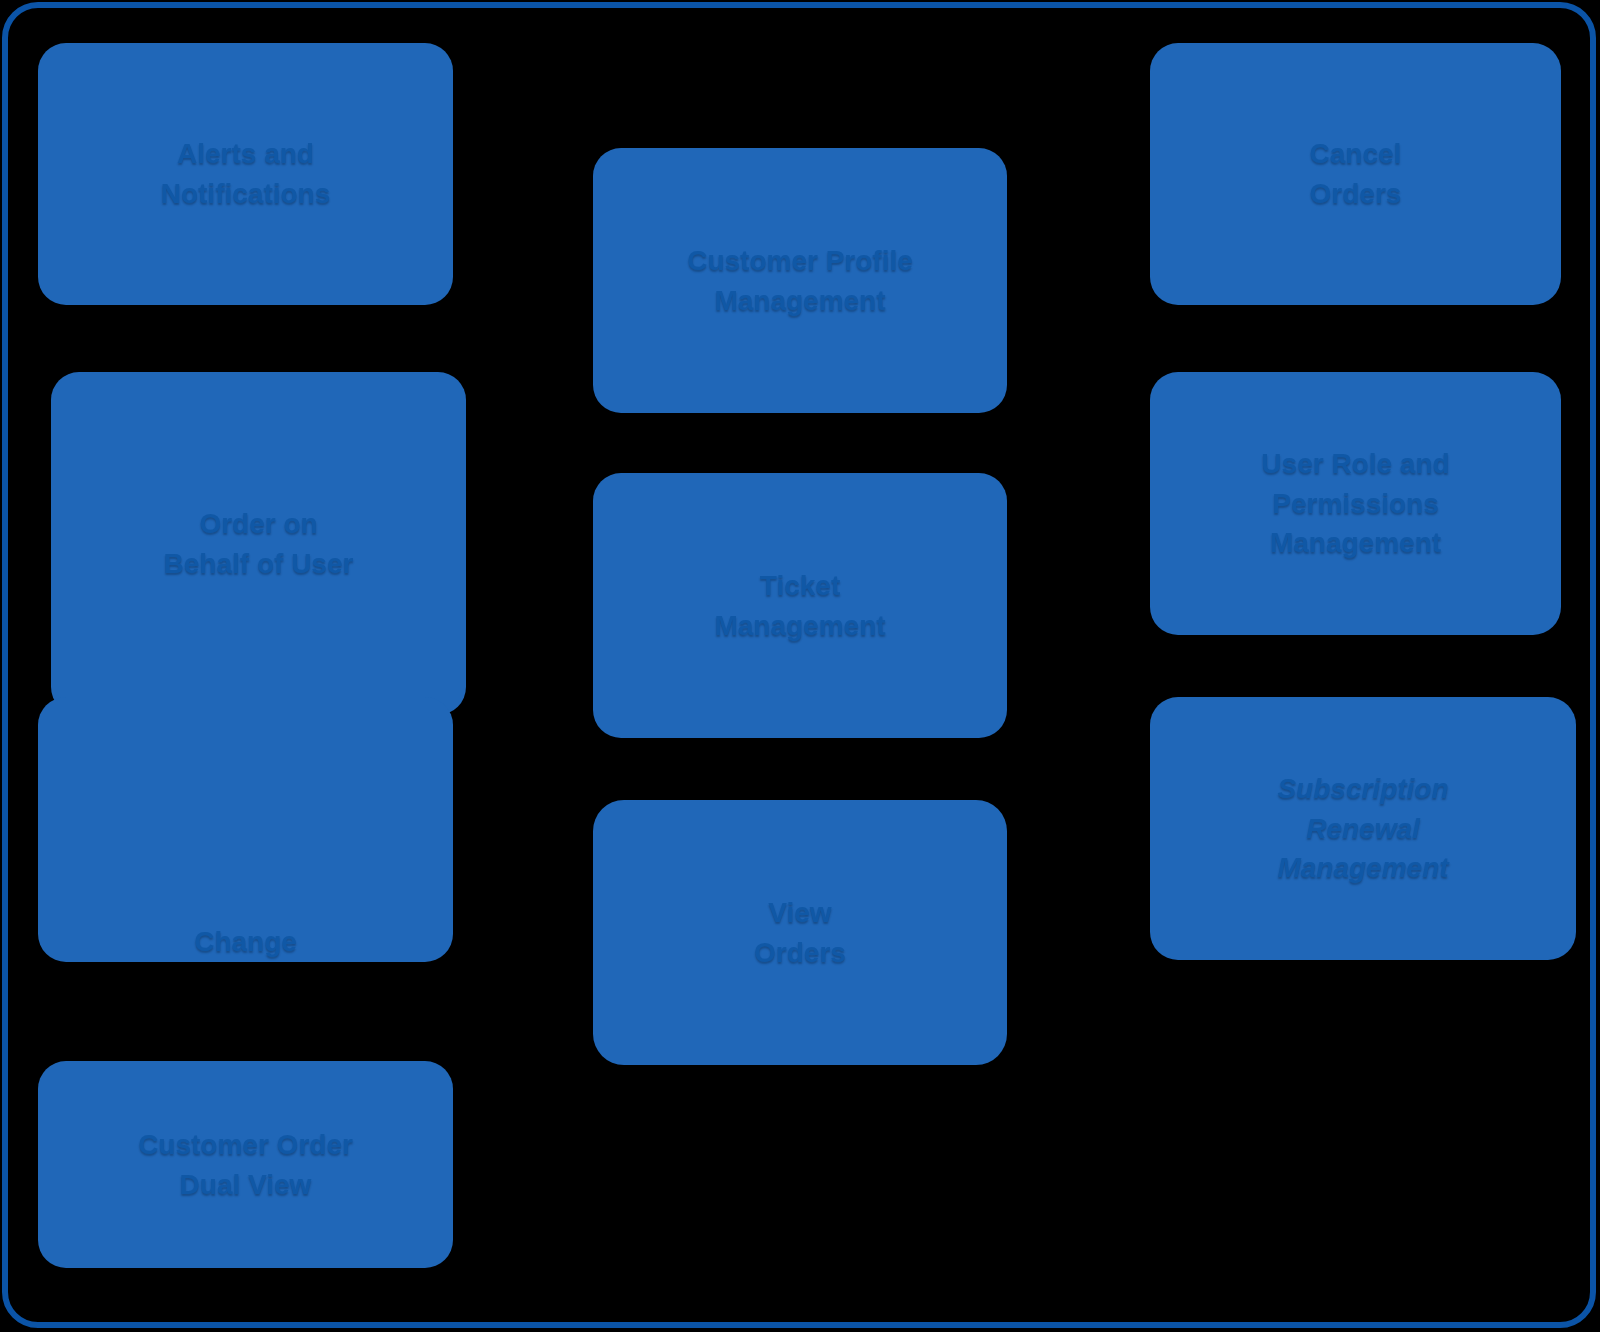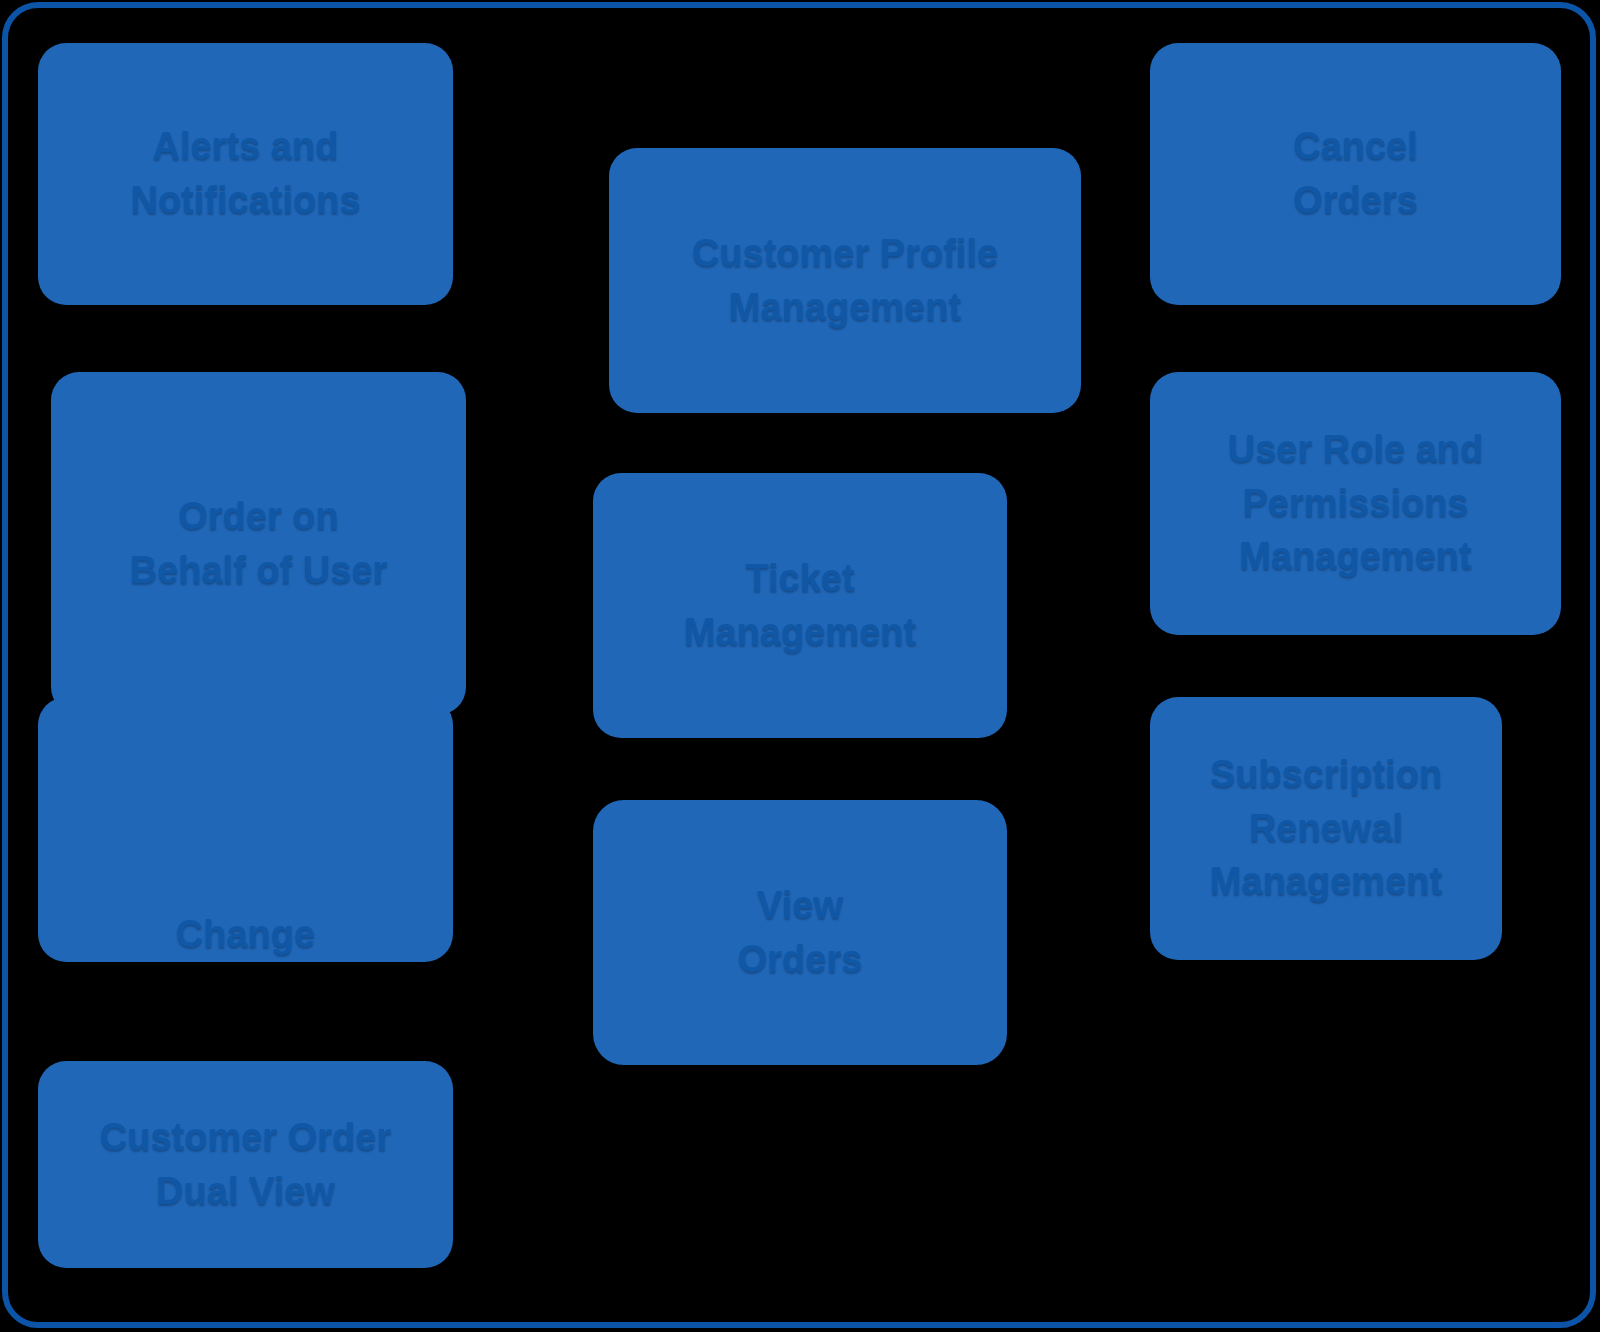--- a/index.html
+++ b/index.html
@@ -28,39 +28,39 @@
   .box {
     position: absolute;
     background: #2067B8;
     border-radius: 28px;
     display: flex;
     align-items: center;
     justify-content: center;
     text-align: center;
     color: #1058A6;
     font-weight: bold;
-    font-size: 38px;
+    font-size: 28px;
     line-height: 1.42;
     text-shadow: 0 2px 2px rgba(0, 15, 35, 0.30);
   }
   .box .lbl span { display: block; }
 
   
   .b-l1 { left: 38px;  top: 43px;   width: 415px; height: 262px; }
   .b-l2 { left: 51px;  top: 372px;  width: 415px; height: 343px; }
   .b-l3 { left: 38px;  top: 697px;  width: 415px; height: 265px; align-items: flex-end; }
   .b-l4 { left: 38px;  top: 1061px; width: 415px; height: 207px; }
   
-  .b-m1 { left: 593px; top: 148px;  width: 472px; height: 265px; margin-left: 16px; }
+  .b-m1 { left: 593px; top: 148px;  width: 414px; height: 265px; }
   .b-m2 { left: 593px; top: 473px;  width: 414px; height: 265px; }
   .b-m3 { left: 593px; top: 800px;  width: 414px; height: 265px; border-radius: 31px; }
   
   .b-r1 { left: 1150px; top: 43px;   width: 411px; height: 262px; }
   .b-r2 { left: 1150px; top: 372px;  width: 411px; height: 263px; }
-  .b-r3 { left: 1150px; top: 697px;  width: 352px; height: 263px; }
+  .b-r3 { left: 1150px; top: 697px;  width: 426px; height: 263px; font-style: italic; }
   .b-r4 { left: 1150px; top: 1025px; width: 411px; height: 263px; }
 </style>
 </head>
 <body>
 
 <div class="canvas">
 
   <div class="frame"></div>
 
   <div class="box b-l1">

